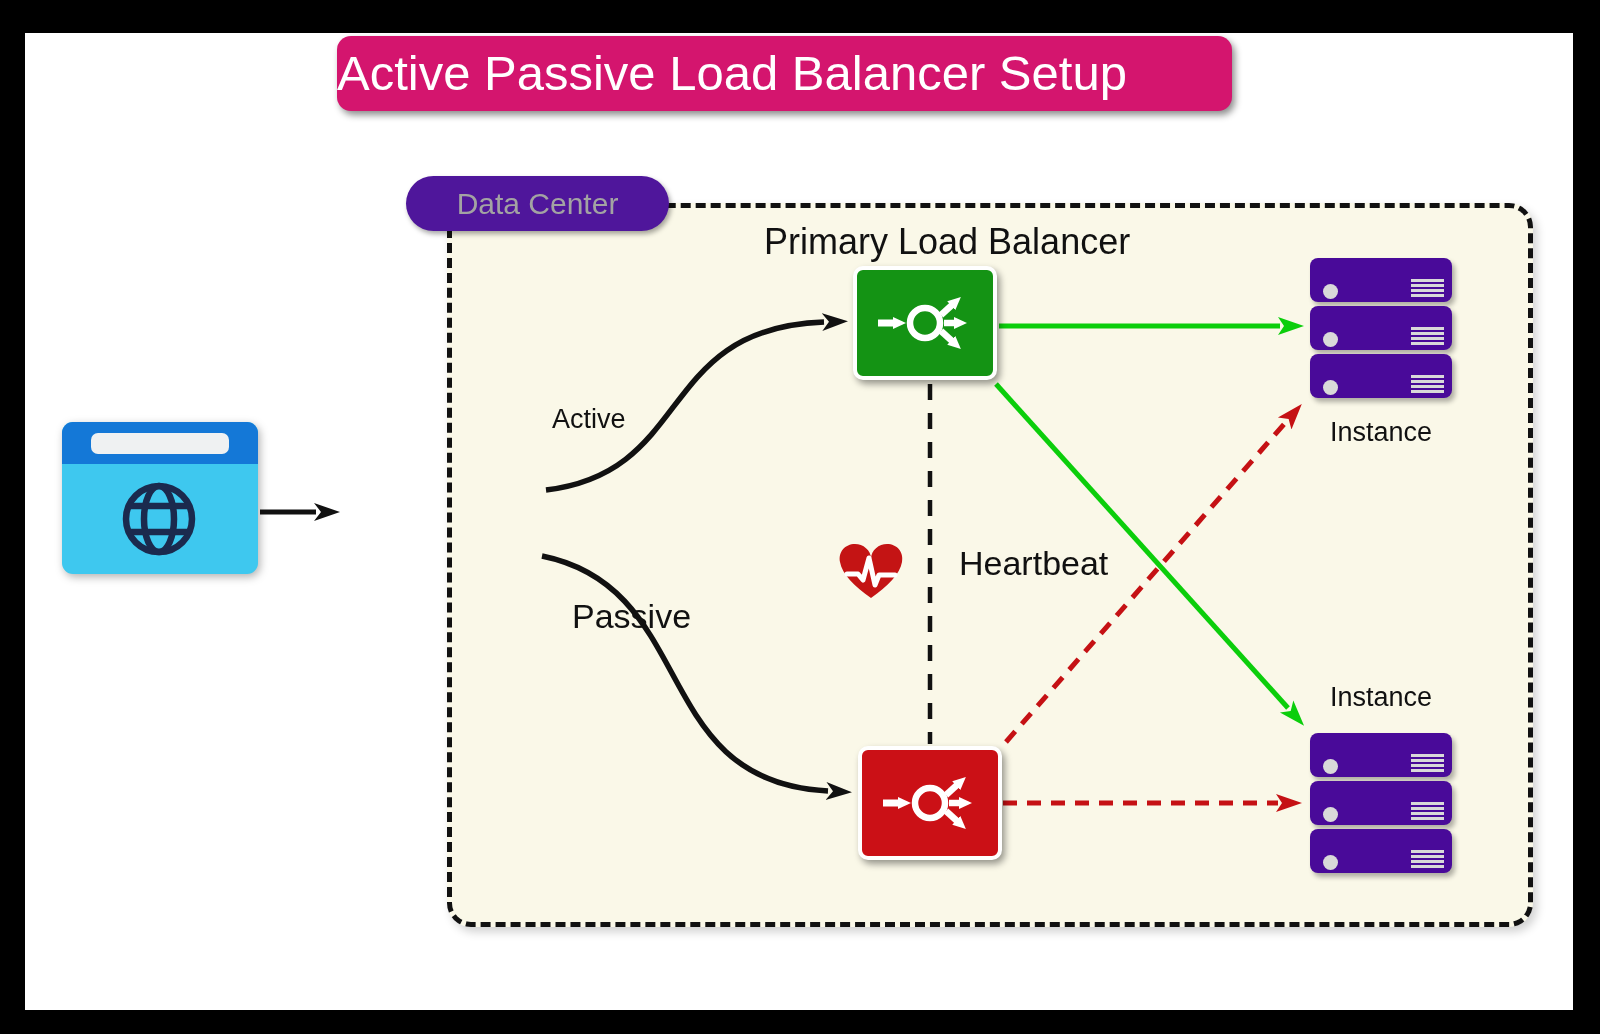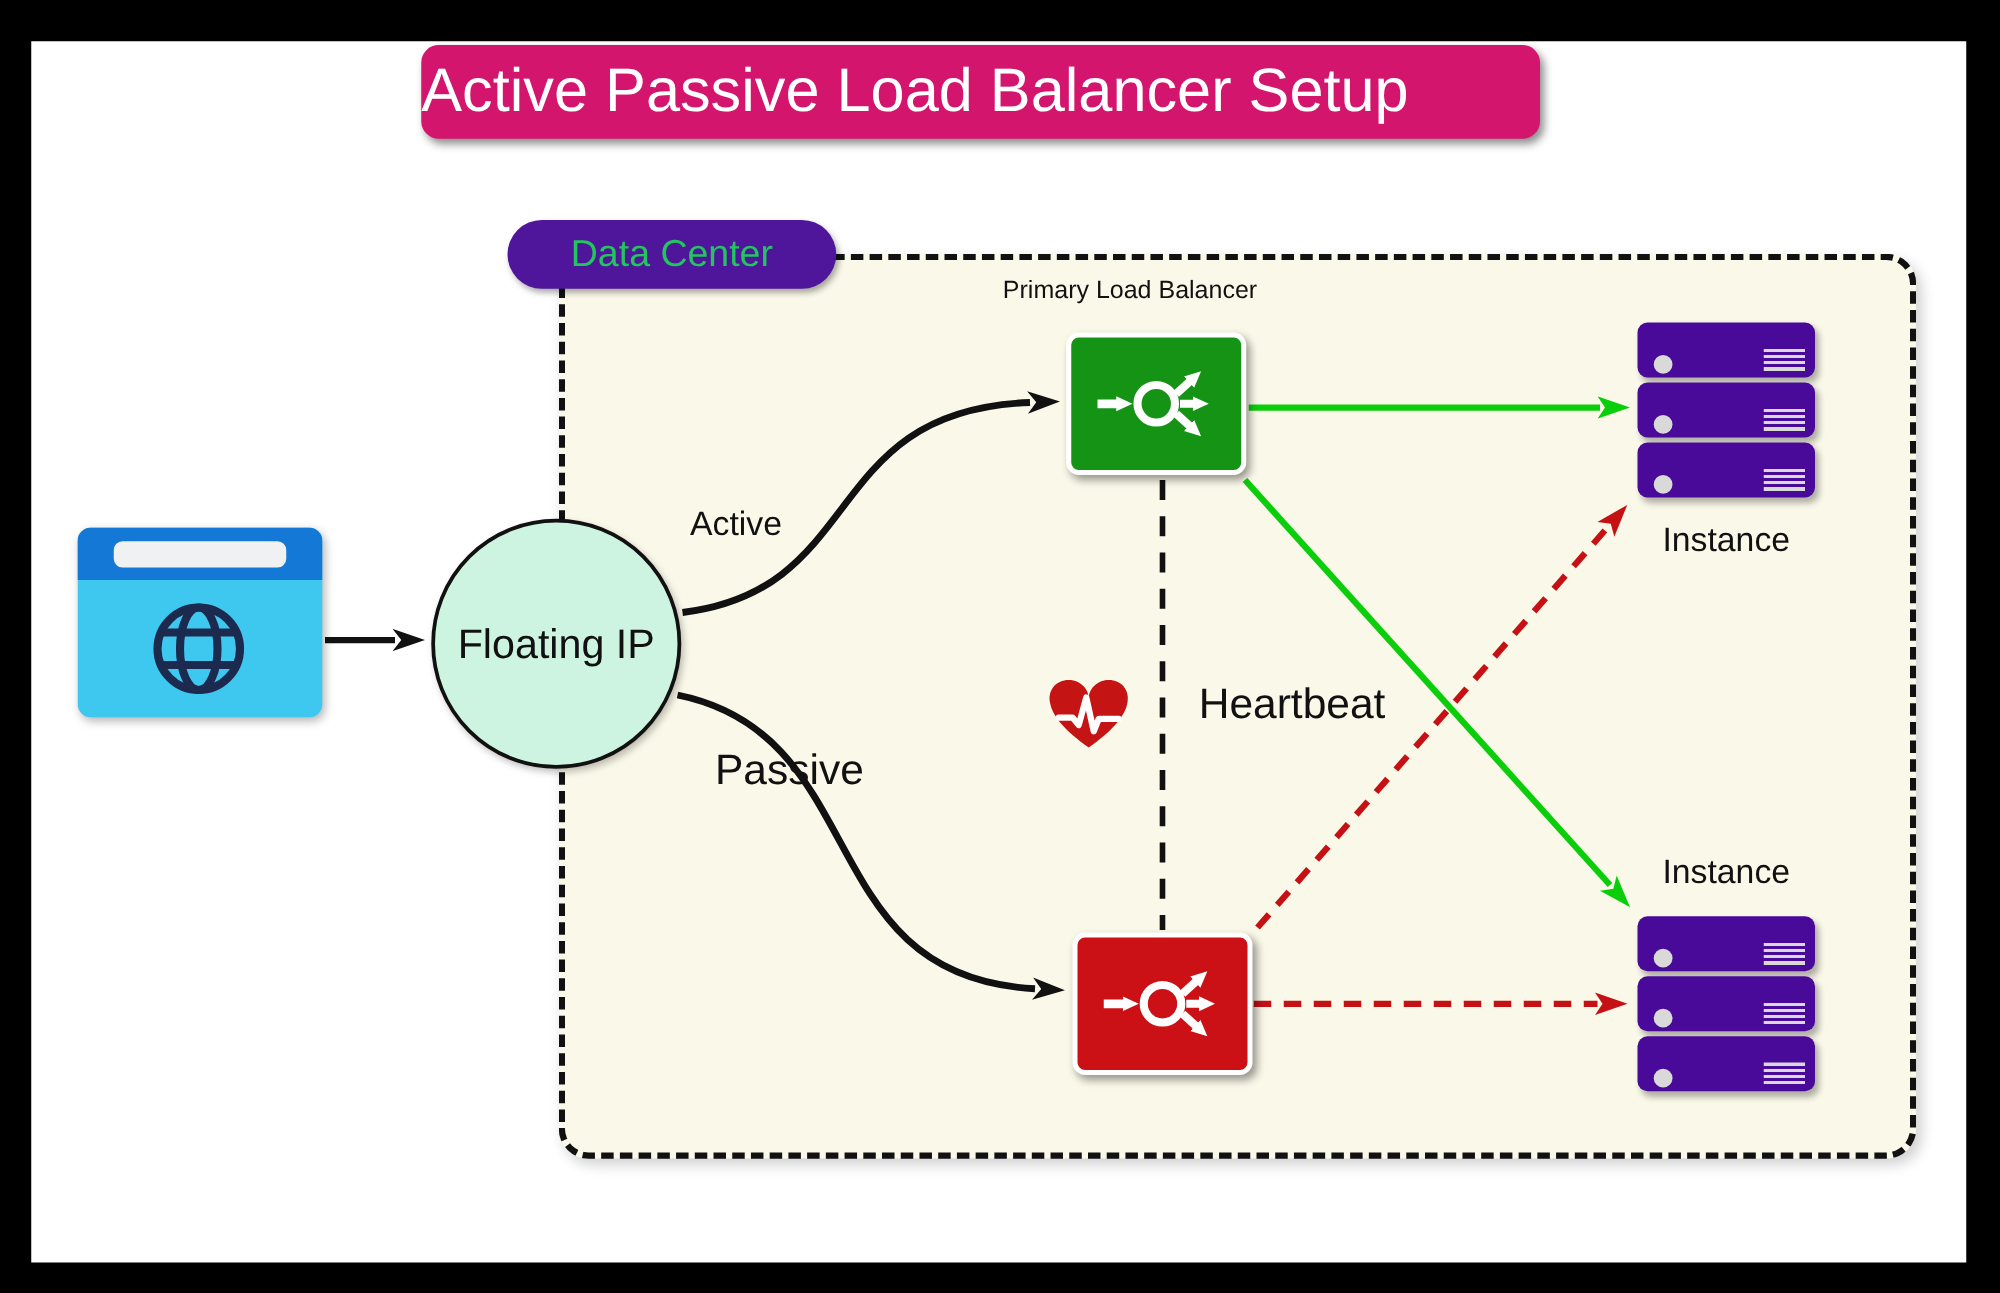--- a/index.html
+++ b/index.html
@@ -10,21 +10,21 @@
   
   .title-pill{position:absolute;left:337px;top:36px;width:895px;height:75px;
     background:#D4156E;border-radius:14px;color:#fff;font-size:49px;line-height:75px;
     text-align:left;box-shadow:3px 4px 7px rgba(0,0,0,.45);z-index:6;white-space:nowrap;}
 
   
   .dc-box{position:absolute;left:447px;top:203px;width:1086px;height:724px;box-sizing:border-box;
     background:#FAF8E8;border:5px dashed #111;border-radius:24px;
     box-shadow:4px 5px 10px rgba(0,0,0,.18);z-index:1;}
   .dc-pill{position:absolute;left:406px;top:176px;width:263px;height:55px;background:#4F169B;
-    border-radius:28px;color:#22c55e;font-size:30px;line-height:55px;text-align:center;
+    border-radius:28px;color:#a3a3a3;font-size:30px;line-height:55px;text-align:center;
     box-shadow:2px 3px 5px rgba(0,0,0,.35);z-index:5;}
 
   .overlay{position:absolute;left:0;top:0;width:1600px;height:1034px;z-index:2;pointer-events:none;}
 
   
   .fip{position:absolute;left:345px;top:415px;width:200px;height:200px;border-radius:50%;
     background:#CDF4E1;border:3px solid #111;box-sizing:border-box;z-index:3;
     display:flex;align-items:center;justify-content:center;font-size:33px;color:#111;
     box-shadow:2px 3px 6px rgba(0,0,0,.25);}
 
@@ -91,29 +91,26 @@
     <path d="M11,0 h174 a11,11 0 0 1 11,11 v31 h-196 v-31 a11,11 0 0 1 11,-11 z" fill="#1478D7"></path>
     <rect x="29" y="11" width="138" height="21" rx="7" fill="#EFF1F2"></rect>
     <g stroke="#1B2A4E" stroke-width="6.5" fill="none">
       <circle cx="97" cy="97" r="33"></circle>
       <ellipse cx="97" cy="97" rx="15" ry="33"></ellipse>
       <line x1="68" y1="84" x2="126" y2="84"></line>
       <line x1="68" y1="110" x2="126" y2="110"></line>
     </g>
   </svg>
 
-  <div class="fip">
-    <span>Floating IP</span>
-  </div>
 
   <div class="lbl" style="left:552px;top:404px;font-size:27px;">Active</div>
   <div class="lbl" style="left:536px;top:597px;font-size:34px;margin-left:36px;">Passive</div>
   <div class="lbl" style="left:938px;top:544px;font-size:34px;margin-left:21px;">Heartbeat</div>
 
-  <div class="lbl center" style="left:744px;top:221px;width:320px;font-size:20px;">Primary Load Balancer</div>
+  <div class="lbl center" style="left:764px;top:221px;width:320px;font-size:36px;">Primary Load Balancer</div>
   <div class="lb primary">
     <svg width="100" height="74" viewBox="0 0 100 74">
       <defs>
         <marker id="mw1" markerUnits="userSpaceOnUse" markerWidth="14" markerHeight="13" refX="1" refY="6" orient="auto">
           <path d="M0,0 L13,6 L0,12 Z" fill="#fff"></path>
         </marker>
       </defs>
       <g stroke="#fff" fill="none">
         <line x1="3" y1="37" x2="19" y2="37" stroke-width="7" marker-end="url(#mw1)"></line>
         <circle cx="50" cy="37" r="15" stroke-width="6.5"></circle>

